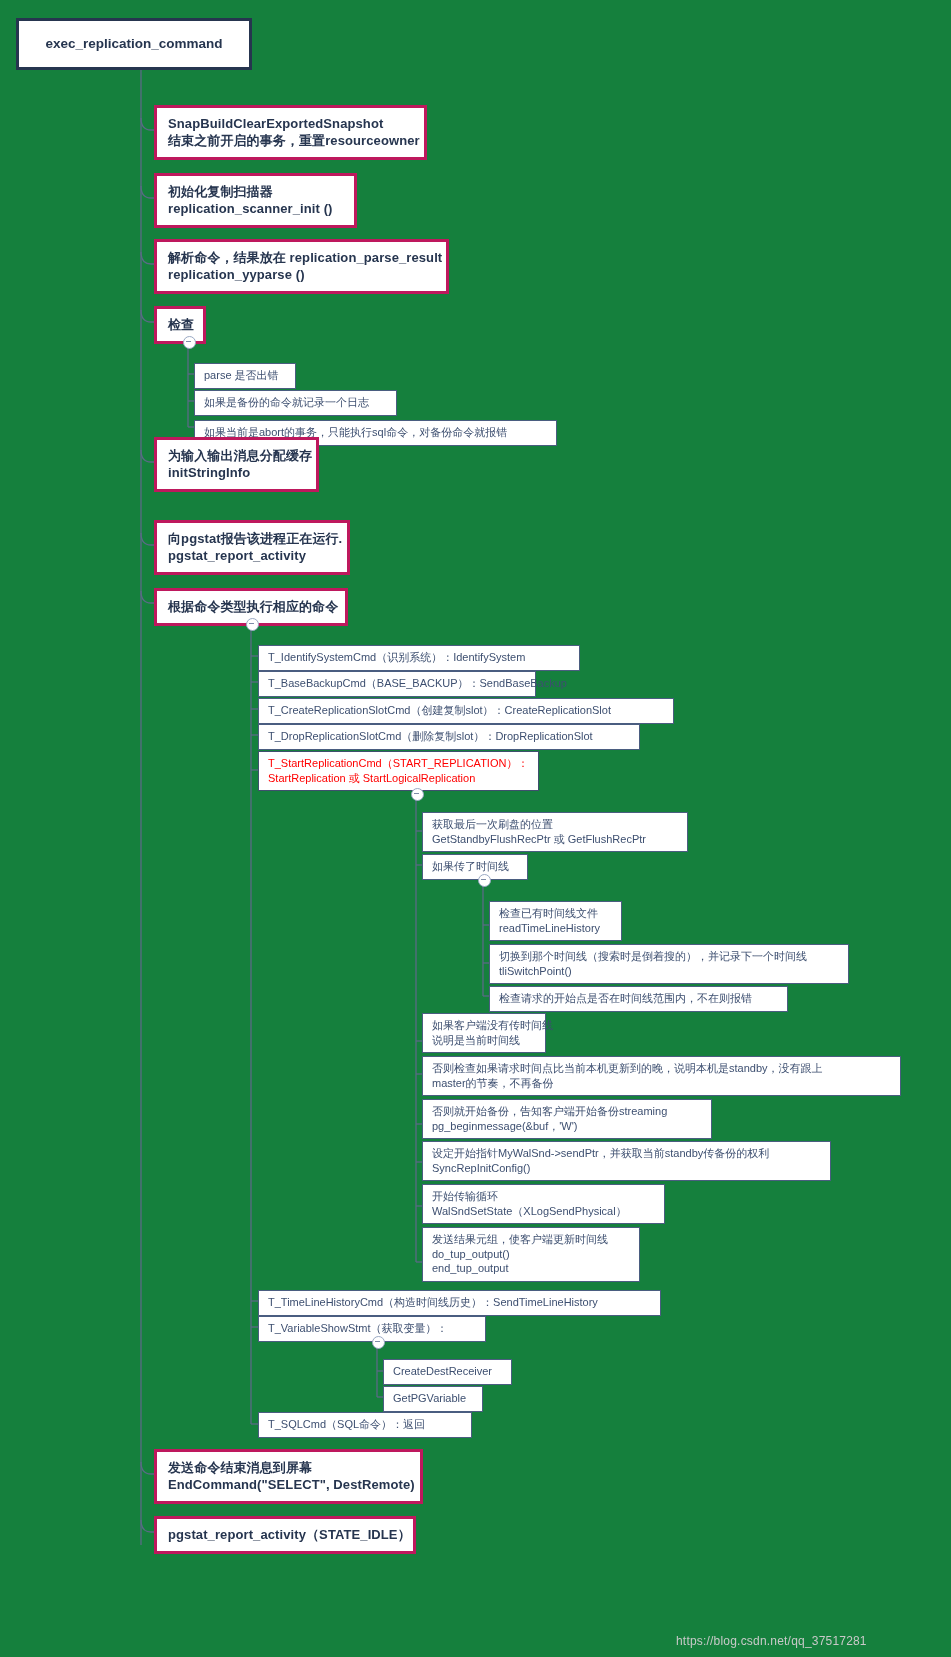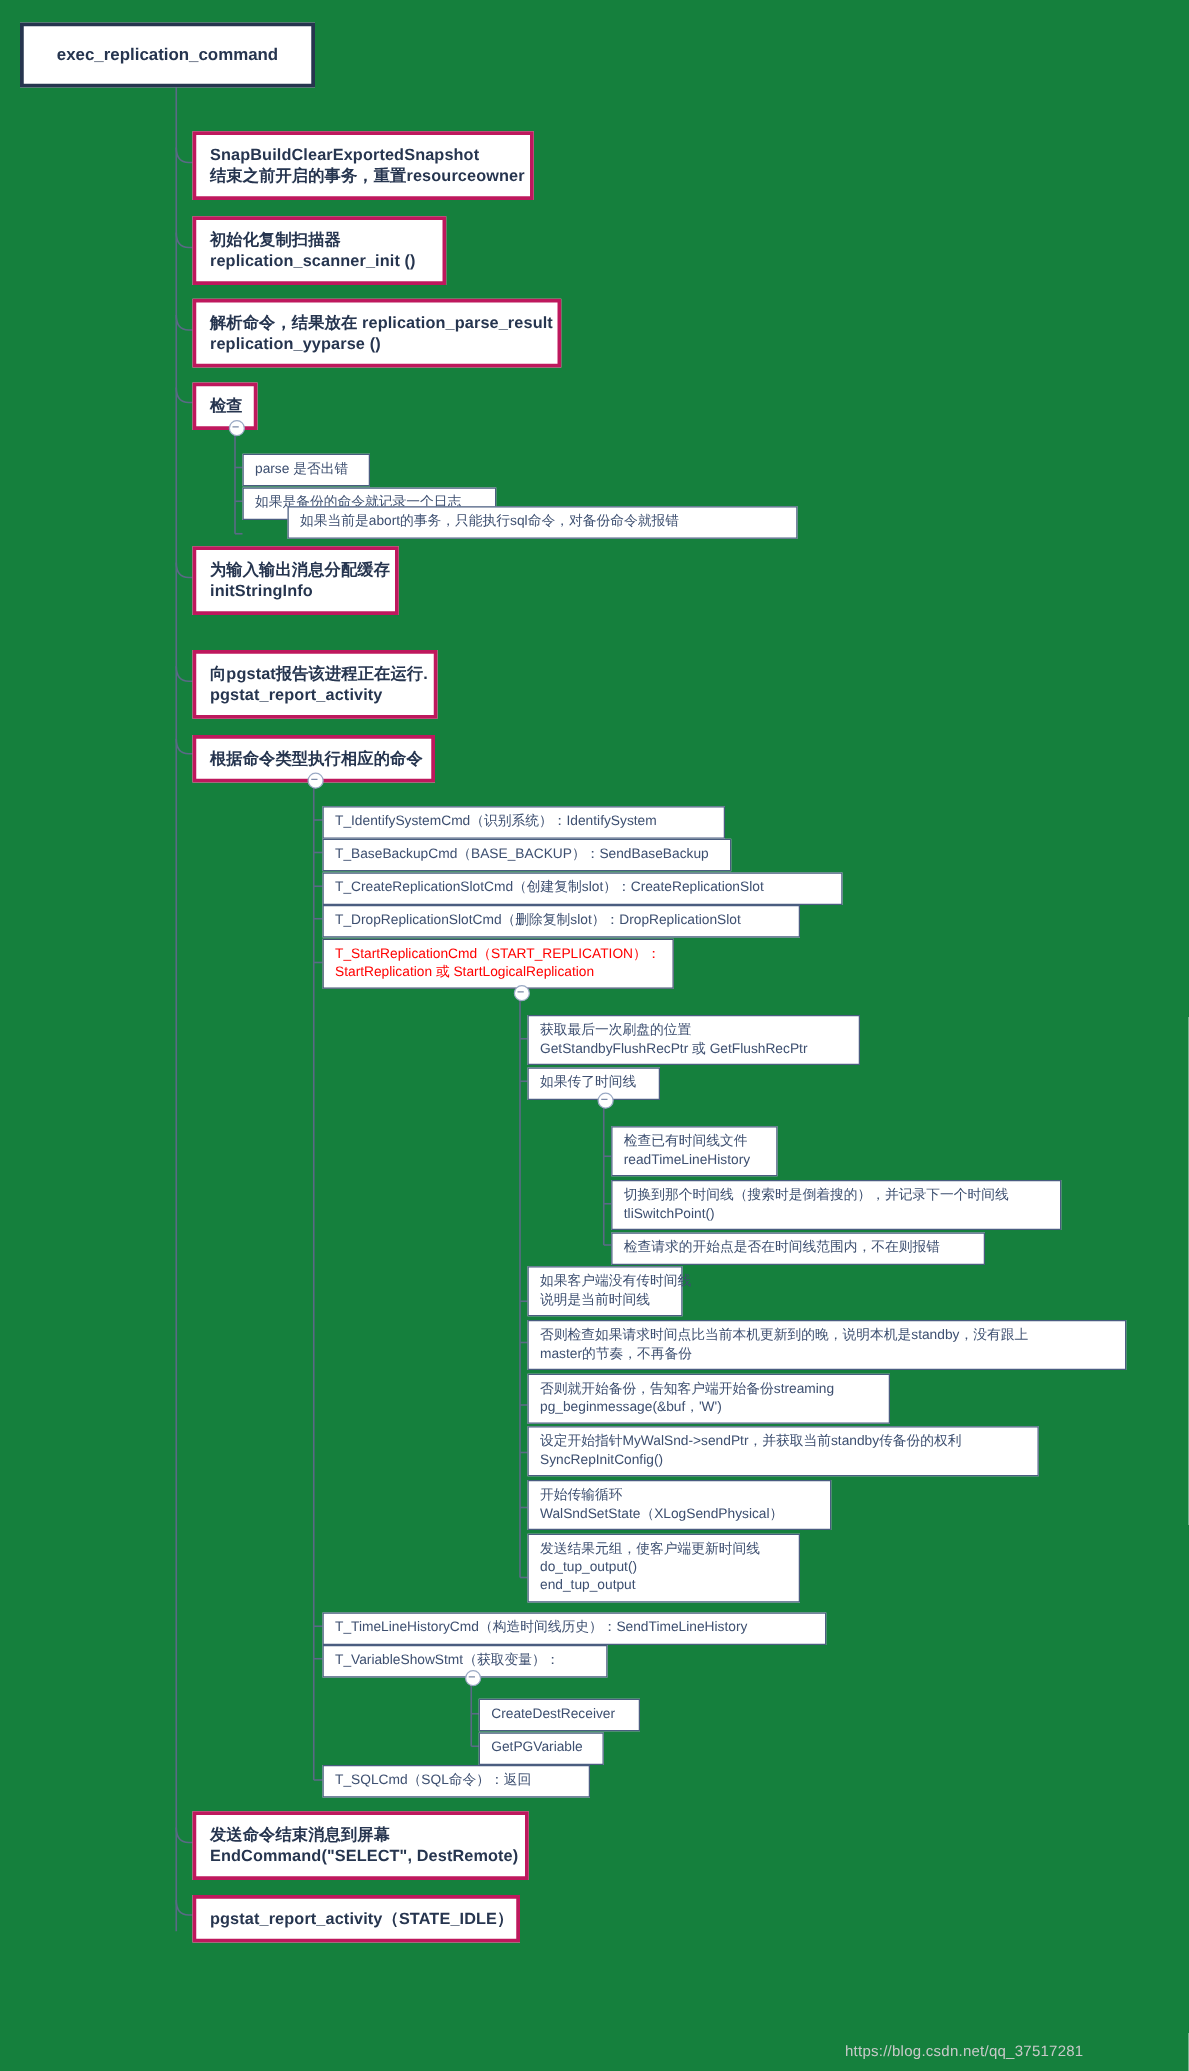--- a/index.html
+++ b/index.html
@@ -151,33 +151,33 @@
 replication_scanner_init ()</div>
 
   <div class="node lvl1" style="left:154px; top:239px; width:295px;">解析命令，结果放在 replication_parse_result
 replication_yyparse ()</div>
 
   <div class="node lvl1" style="left:154px; top:306px; width:52px;">检查</div>
   <div class="toggle" style="left:183px; top:336px;"></div>
 
   <div class="node leaf" style="left:194px; top:363px; width:102px;">parse 是否出错</div>
   <div class="node leaf" style="left:194px; top:390px; width:203px;">如果是备份的命令就记录一个日志</div>
-  <div class="node leaf" style="left:194px; top:405px; width:408px;margin-left:36px;">如果当前是abort的事务，只能执行sql命令，对备份命令就报错</div>
+  <div class="node leaf" style="left:194px; top:420px; width:363px;">如果当前是abort的事务，只能执行sql命令，对备份命令就报错</div>
 
   <div class="node lvl1" style="left:154px; top:437px; width:165px;">为输入输出消息分配缓存
 initStringInfo</div>
 
   <div class="node lvl1" style="left:154px; top:520px; width:196px;">向pgstat报告该进程正在运行.
 pgstat_report_activity</div>
 
   <div class="node lvl1" style="left:154px; top:588px; width:194px;">根据命令类型执行相应的命令</div>
   <div class="toggle" style="left:246px; top:618px;"></div>
 
   <div class="node leaf" style="left:258px; top:645px; width:322px;">T_IdentifySystemCmd（识别系统）：IdentifySystem</div>
-  <div class="node leaf" style="left:258px; top:671px; width:327px;">T_BaseBackupCmd（BASE_BACKUP）：SendBaseBackup</div>
+  <div class="node leaf" style="left:258px; top:671px; width:278px;">T_BaseBackupCmd（BASE_BACKUP）：SendBaseBackup</div>
   <div class="node leaf" style="left:258px; top:698px; width:416px;">T_CreateReplicationSlotCmd（创建复制slot）：CreateReplicationSlot</div>
   <div class="node leaf" style="left:258px; top:724px; width:382px;">T_DropReplicationSlotCmd（删除复制slot）：DropReplicationSlot</div>
 
   <div class="node leaf red" style="left:258px; top:751px; width:281px;">T_StartReplicationCmd（START_REPLICATION）：
 StartReplication 或 StartLogicalReplication</div>
   <div class="toggle" style="left:411px; top:788px;"></div>
 
   <div class="node leaf" style="left:422px; top:812px; width:266px;">获取最后一次刷盘的位置
 GetStandbyFlushRecPtr 或 GetFlushRecPtr</div>
 

